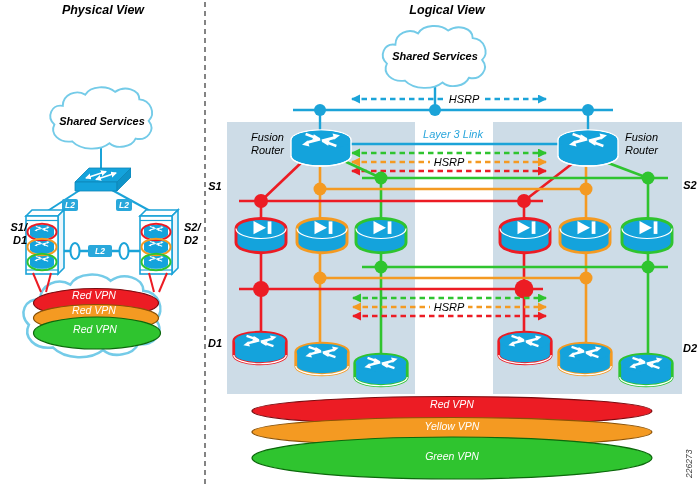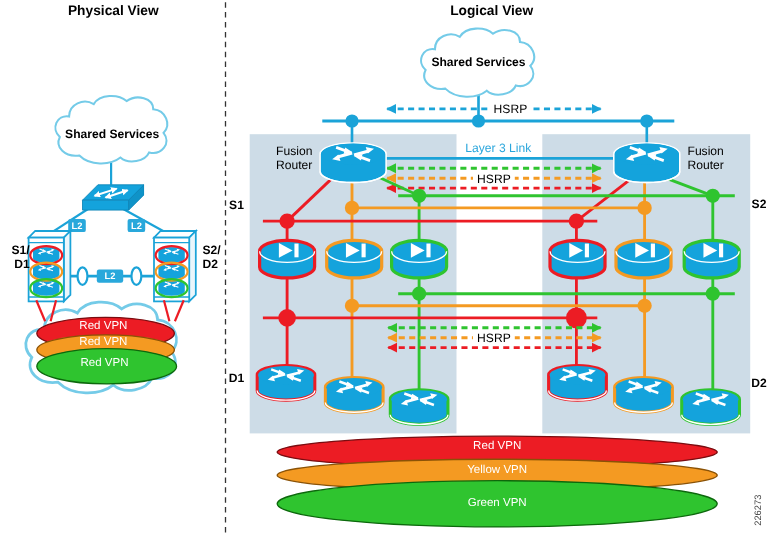--- a/index.html
+++ b/index.html
@@ -1,16 +1,16 @@
 <!DOCTYPE html>
 <html><head>
 <meta charset="utf-8">
 <style>
   html,body{margin:0;padding:0;background:#fff;}
-  .stage{width:699px;height:486px;position:relative;background:#fff;}
+  .stage{width:699px;height:486px;position:relative;background:#fff;font-style:italic;}
   svg{display:block;}
   text{font-family:"Liberation Sans","DejaVu Sans",sans-serif;fill:#000;}
   .t-title{font-size:12.5px;font-weight:bold;}
   .t-label{font-size:11px;}
   .t-bold{font-size:11px;font-weight:bold;}
   .t-white{font-size:10.5px;fill:#fff;}
   .t-blue{font-size:11px;fill:#2aa6dc;}
   .t-l2{font-size:8.5px;font-weight:bold;fill:#fff;}
   .t-fig{font-size:8.5px;fill:#444;}
   .busline{stroke-width:2.6;fill:none;}

